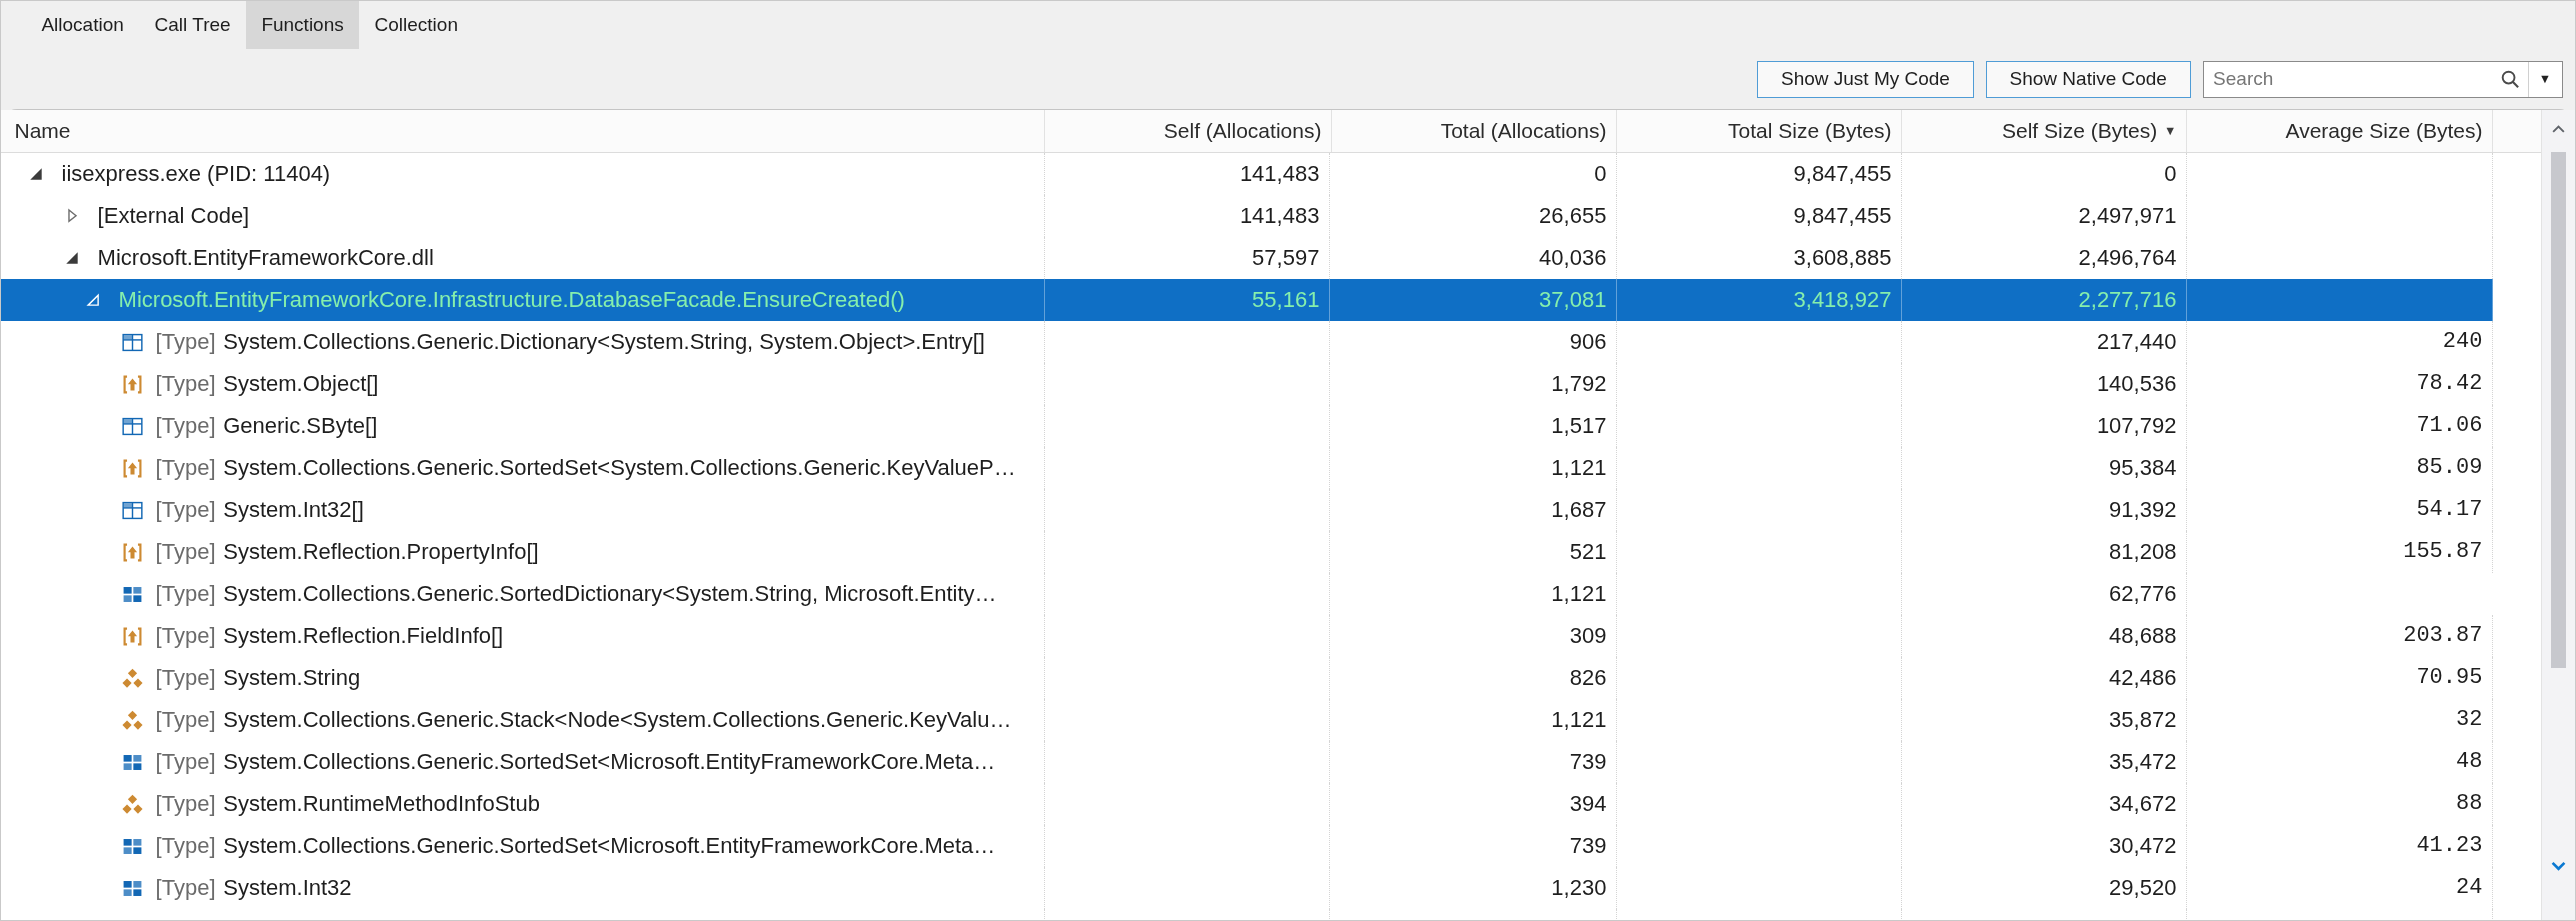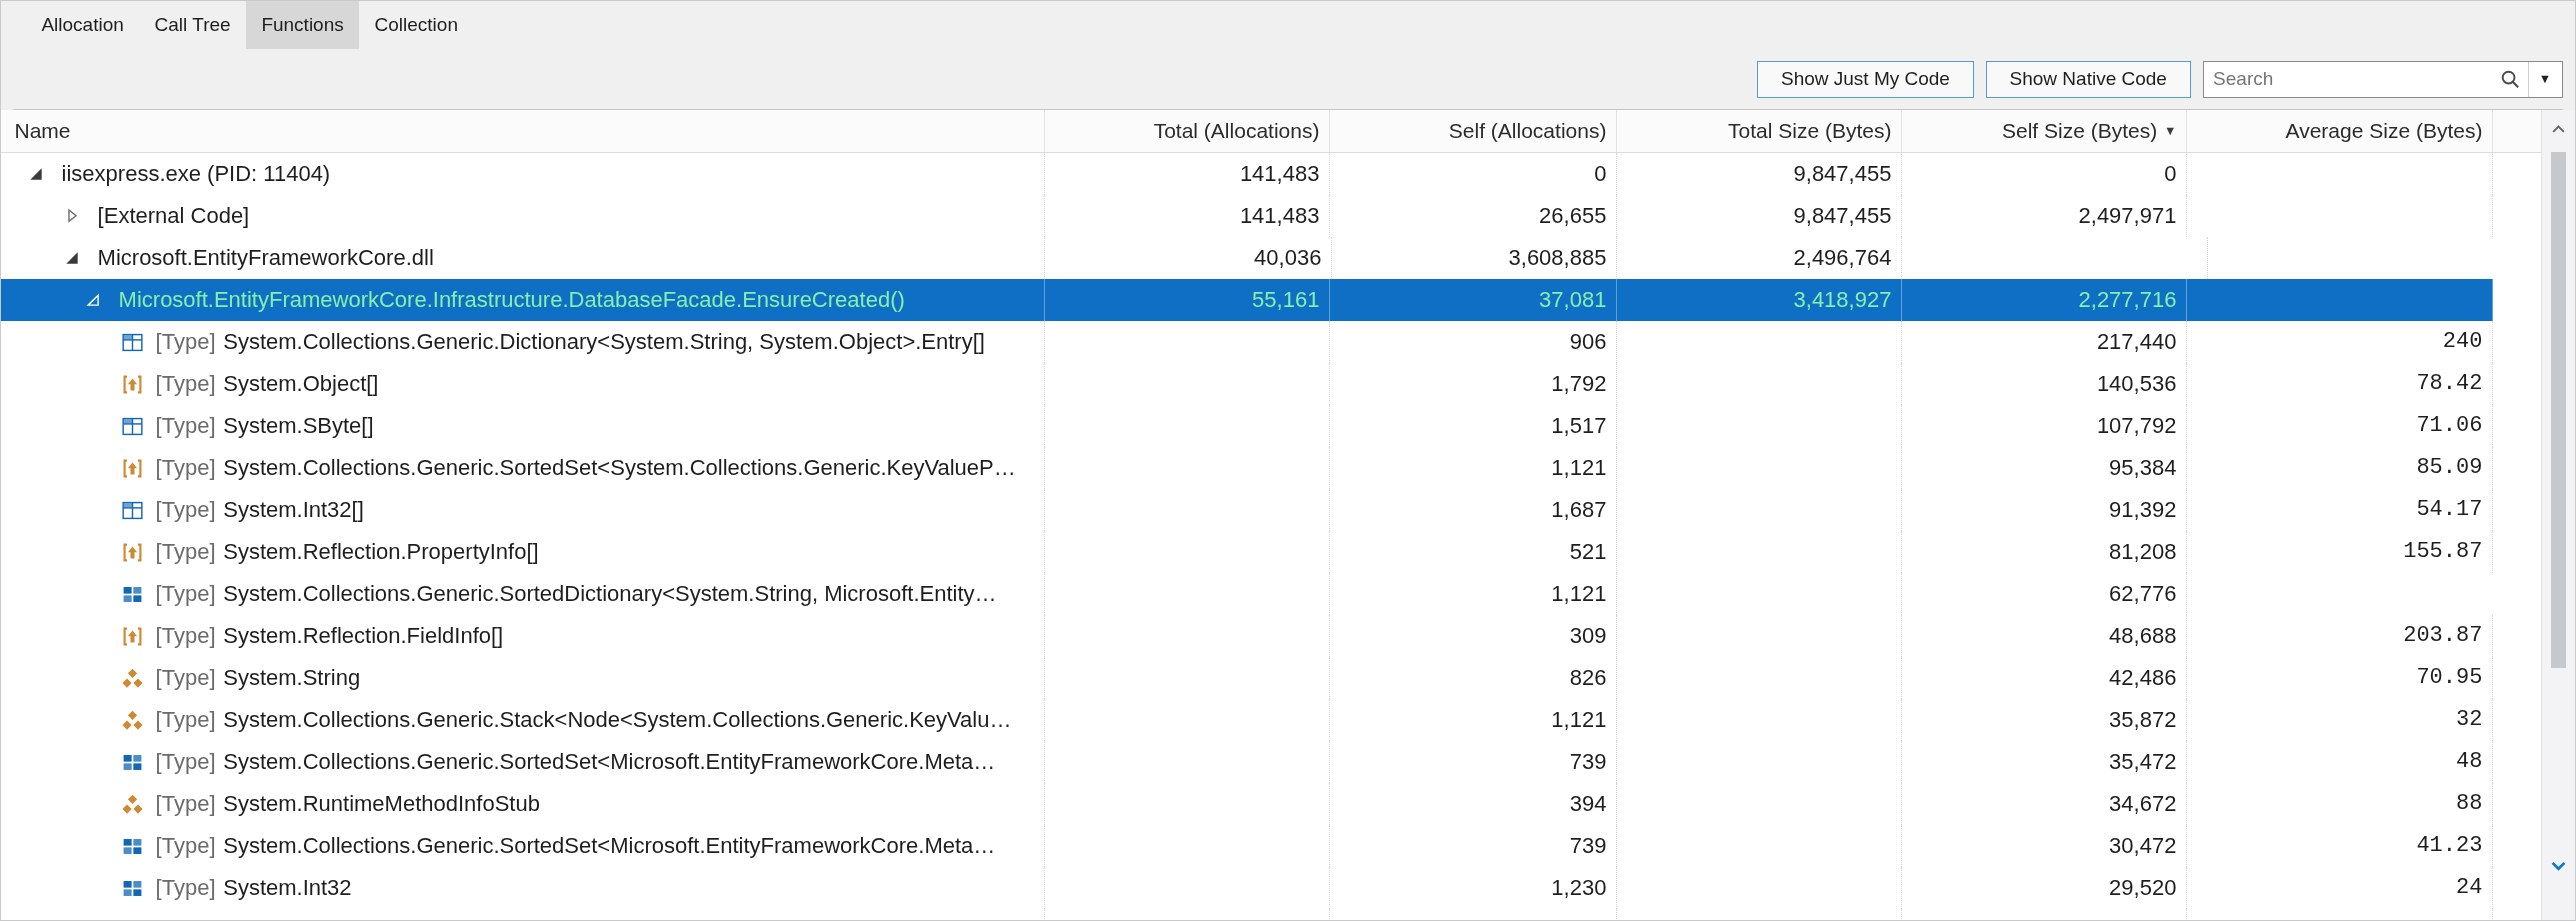--- a/index.html
+++ b/index.html
@@ -95,25 +95,25 @@
       </span>
     </div>
   </div>
 
   <div class="grid">
 
     <div class="grid-header">
       <div class="hcell name-col">
         <span>Name</span>
       </div>
+      <div class="hcell num" data-col="self_alloc">
+        <span>Self (Allocations)</span>
+      </div>
       <div class="hcell num" data-col="total_alloc">
         <span>Total (Allocations)</span>
-      </div>
-      <div class="hcell num" data-col="self_alloc">
-        <span>Self (Allocations)</span>
       </div>
       <div class="hcell num" data-col="total_size">
         <span>Total Size (Bytes)</span>
       </div>
       <div class="hcell num sorted" data-col="self_size">
         <span>Self Size (Bytes)</span>
         <span class="sort-arrow">▼</span>
       </div>
       <div class="hcell num" data-col="avg_size">
         <span>Average Size (Bytes)</span>
@@ -159,20 +159,21 @@
         <div class="row">
     <div class="cell name-cell" style="padding-left: 56px;">
       <span class="expander">
               <svg viewBox="0 0 16 16" width="17.4" height="17.4">
                 <path d="M13.5 3 V13.5 H3 Z" fill="#3b3b3b"></path>
               </svg>
             </span>
 
       <span class="row-name">Microsoft.EntityFrameworkCore.dll</span>
     </div>
+    <div class="cell num" data-col="total_alloc">57,597</div>
     <div class="cell num" data-col="self_alloc">40,036</div>
     <div class="cell num" data-col="total_size">3,608,885</div>
     <div class="cell num" data-col="self_size">2,496,764</div>
     <div class="cell num" data-col="avg_size"></div>
     <div class="cell-filler"></div>
   </div>
         <div class="row selected">
     <div class="cell name-cell" style="padding-left: 77px;">
       <span class="expander">
               <svg viewBox="0 0 16 16" width="17.4" height="17.4">
@@ -235,21 +236,21 @@
 
       <span class="type-icon">
               <svg viewBox="0 0 16 16" width="23" height="23">
                 <rect x="1.5" y="2.5" width="13" height="11" fill="#fff" stroke="#1267b4"></rect>
                 <line x1="1.5" y1="6.2" x2="14.5" y2="6.2" stroke="#1267b4"></line>
                 <line x1="8" y1="2.5" x2="8" y2="13.5" stroke="#1267b4"></line>
                 <rect x="2" y="3" width="5.6" height="2.9" fill="#1267b4" opacity="0.6"></rect>
               </svg>
             </span>
       <span class="prefix">[Type]</span>
-      <span class="row-name">System.SByte[]</span>
+      <span class="row-name">Generic.SByte[]</span>
     </div>
     <div class="cell num" data-col="total_alloc"></div>
     <div class="cell num" data-col="self_alloc">1,517</div>
     <div class="cell num" data-col="total_size"></div>
     <div class="cell num" data-col="self_size">107,792</div>
     <div class="cell num" data-col="avg_size">71.06</div>
     <div class="cell-filler"></div>
   </div>
         <div class="row">
     <div class="cell name-cell" style="padding-left: 120px;">

